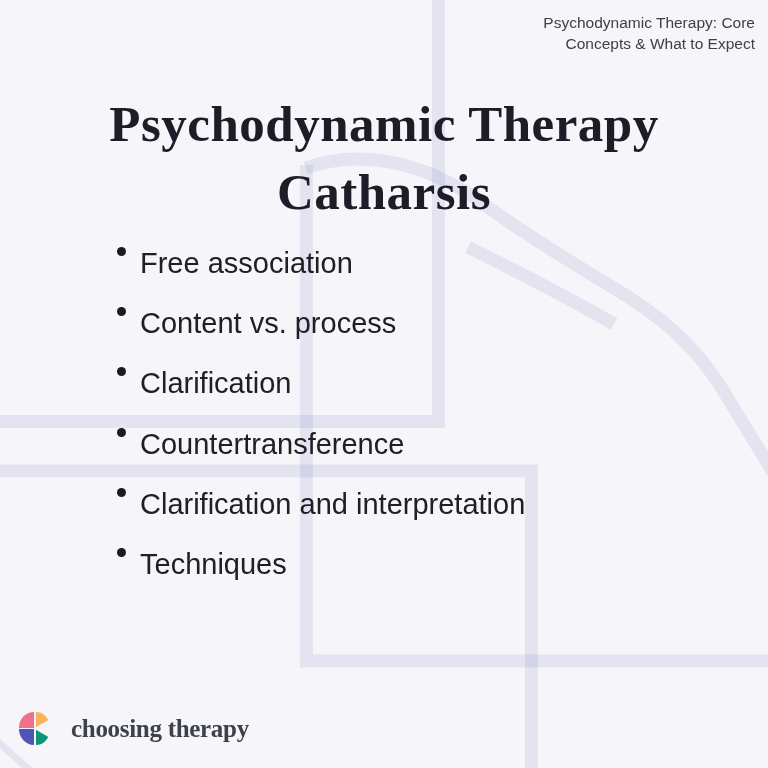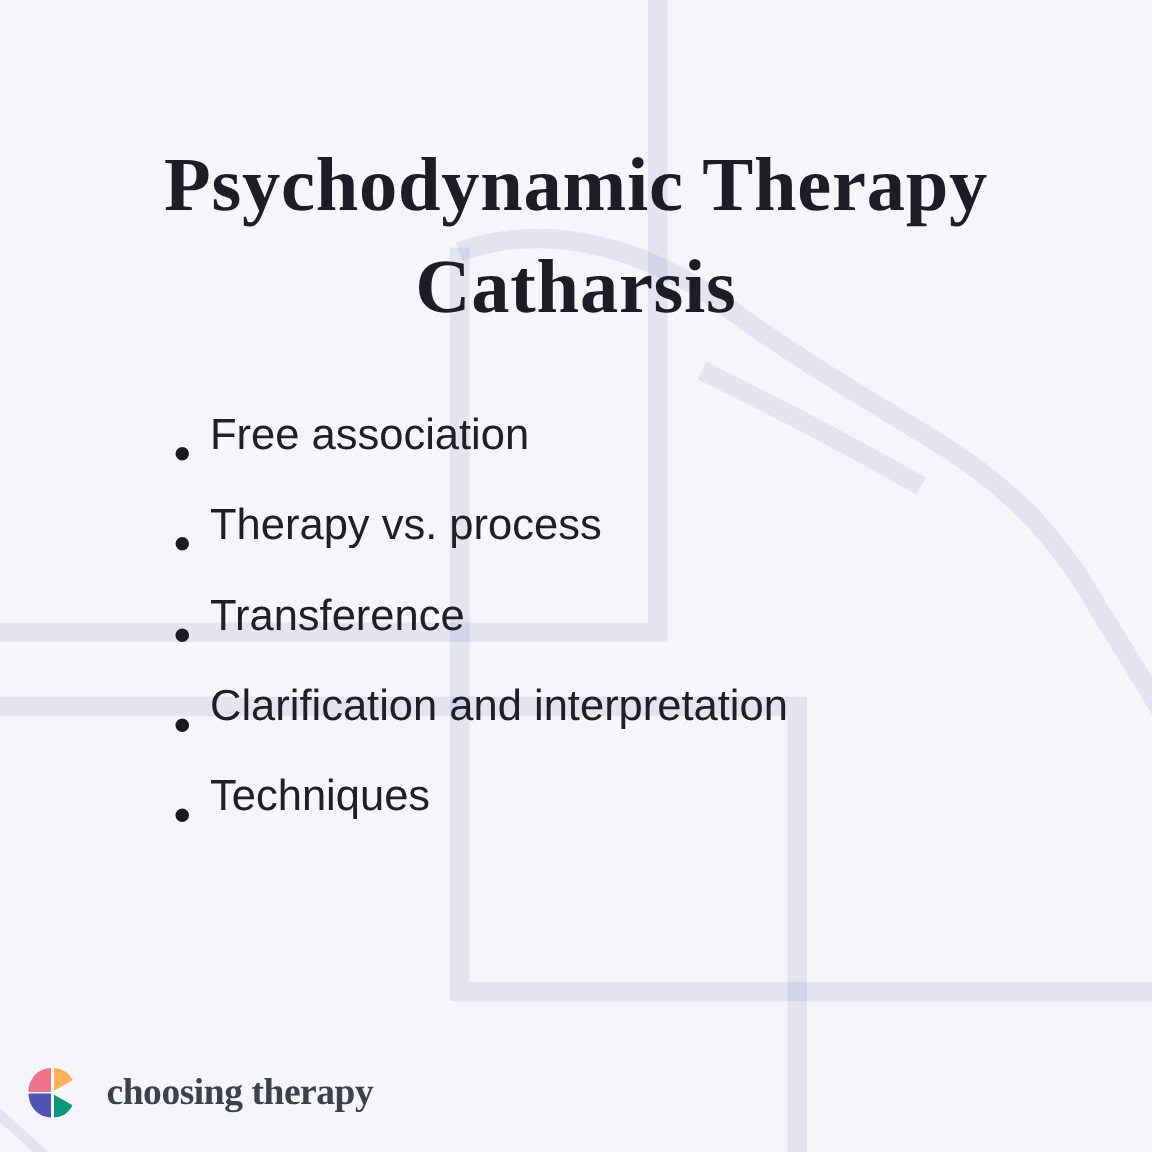--- a/index.html
+++ b/index.html
@@ -28,21 +28,21 @@
     color:#1d1d27;
     letter-spacing:0.5px;
     white-space:nowrap;
   }
 
   ul.techniques {
     position:absolute; top:247px; left:117px;
     margin:0; padding:0; list-style:none;
   }
   ul.techniques li {
-    display:flex; align-items:flex-end;
+    display:flex; align-items:flex-start;
     height:60.2px;
     font-size:29px;
     color:#202024;
     white-space:nowrap;
   }
   .dot {
     width:9px; height:9px; border-radius:50%;
     background:#1b1b1f;
     margin-right:14px;
     flex:none;
@@ -90,38 +90,46 @@
              C 355 150, 420 158, 482 203
              C 540 245, 585 270, 630 298
              C 680 330, 706 362, 726 395
              C 748 432, 760 450, 774 474"></path>
 
     <path d="M 468 247 C 510 268, 555 290, 614 324"></path>
 
     <line x1="-6" y1="738" x2="36" y2="776" stroke-width="7"></line>
   </svg>
 
+  <div class="note">
+    <div>Psychodynamic Therapy: Core</div>
+    <div>Concepts &amp; What to Expect</div>
+  </div>
 
   <div class="title">
     <div>Psychodynamic Therapy</div>
     <div>Catharsis</div>
   </div>
 
   <ul class="techniques">
       <li>
       <span class="dot"></span>
       <span>Free association</span>
     </li>
       <li>
       <span class="dot"></span>
-      <span>Therapy vs. process</span>
+      <span>Content vs. process</span>
     </li>
       <li>
       <span class="dot"></span>
-      <span>Transference</span>
+      <span>Clarification</span>
+    </li>
+      <li>
+      <span class="dot"></span>
+      <span>Countertransference</span>
     </li>
       <li>
       <span class="dot"></span>
       <span>Clarification and interpretation</span>
     </li>
       <li>
       <span class="dot"></span>
       <span>Techniques</span>
     </li>
     </ul>

